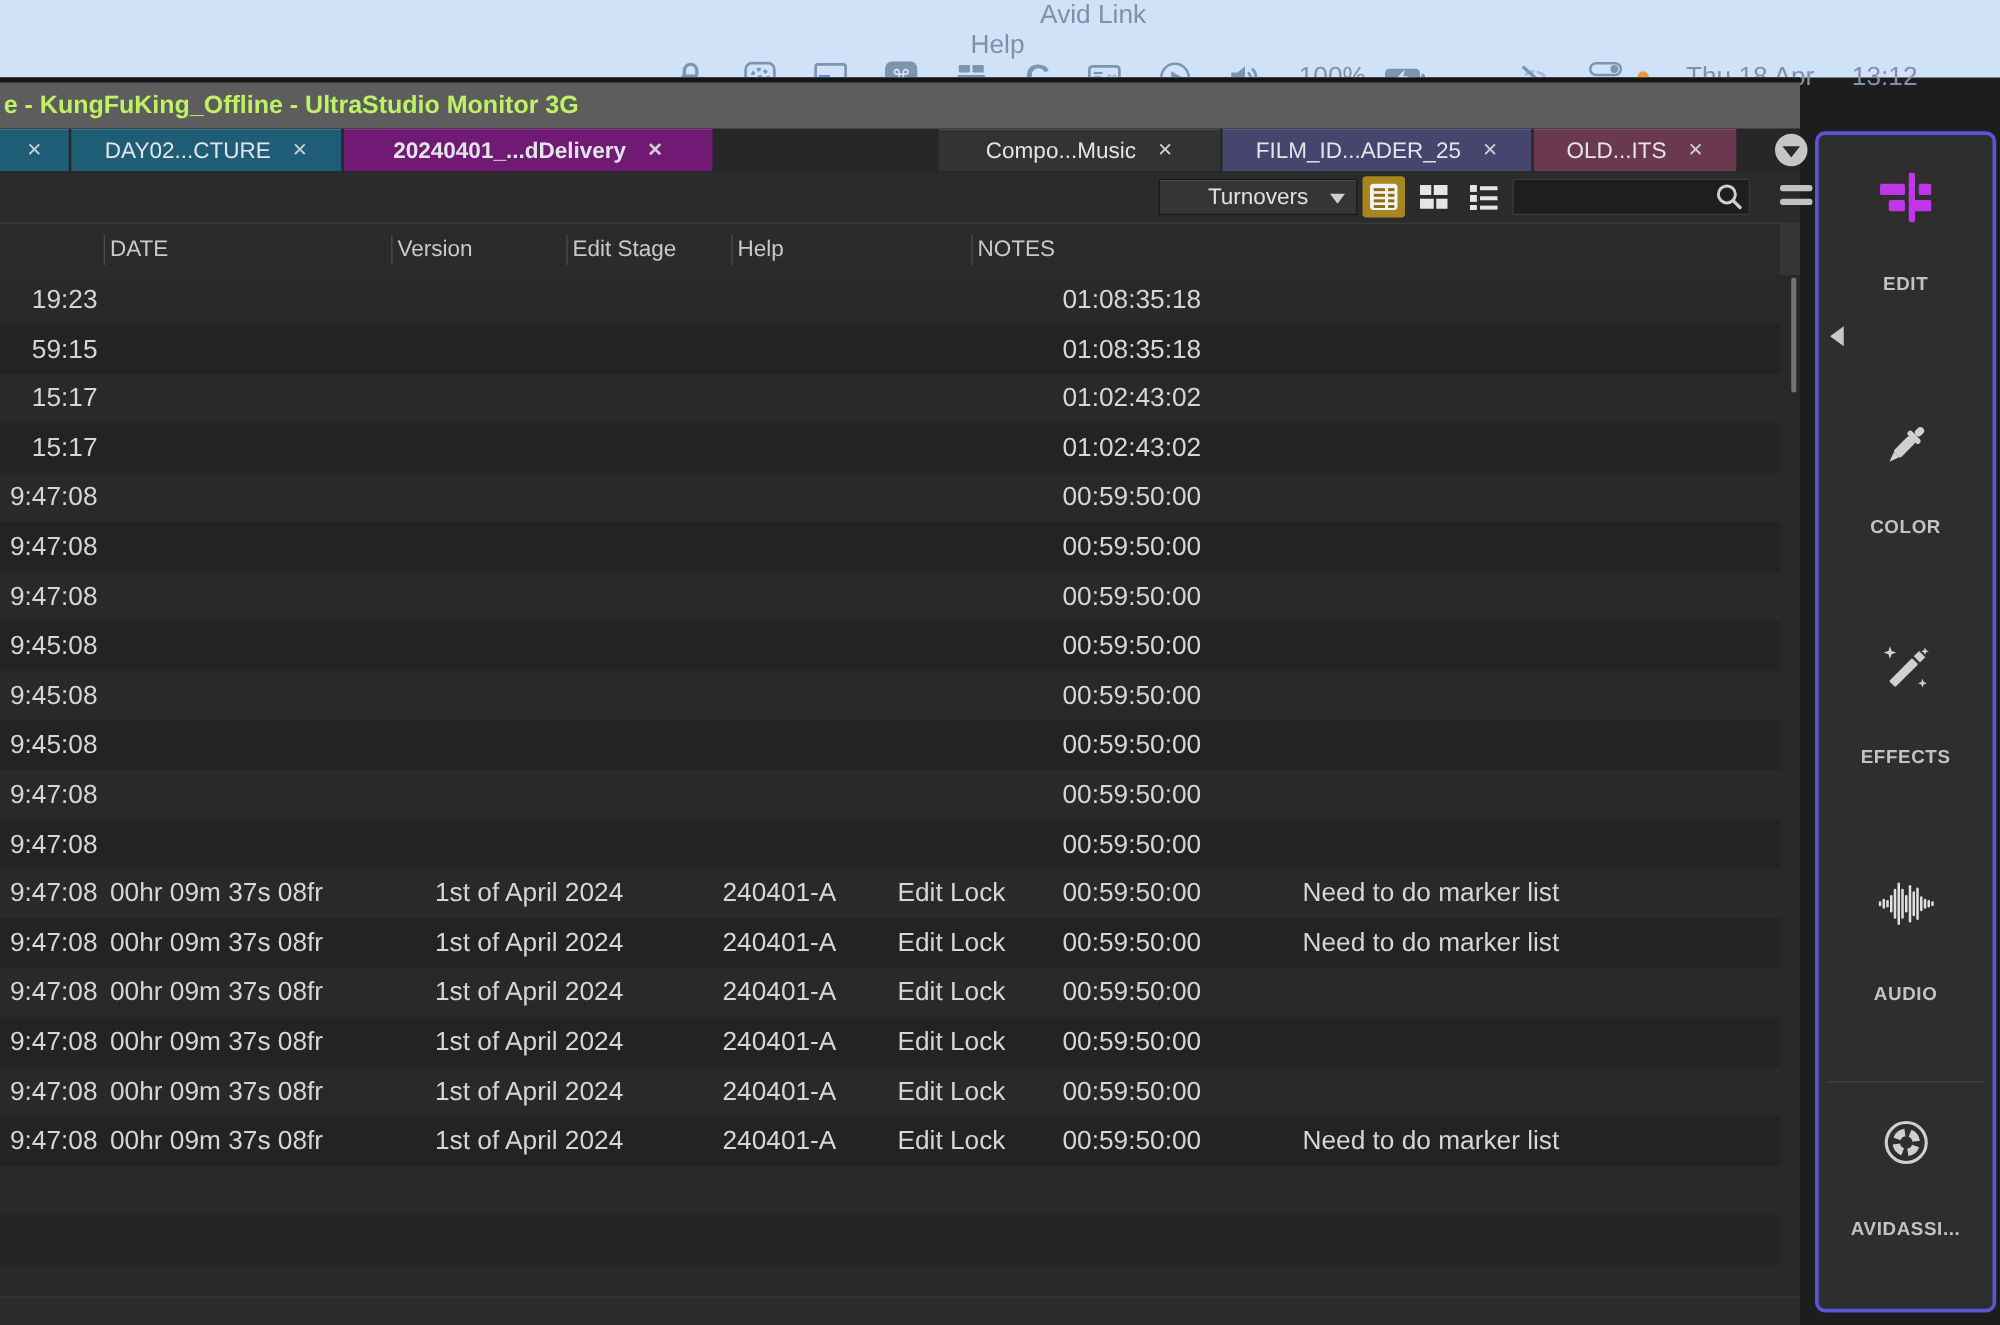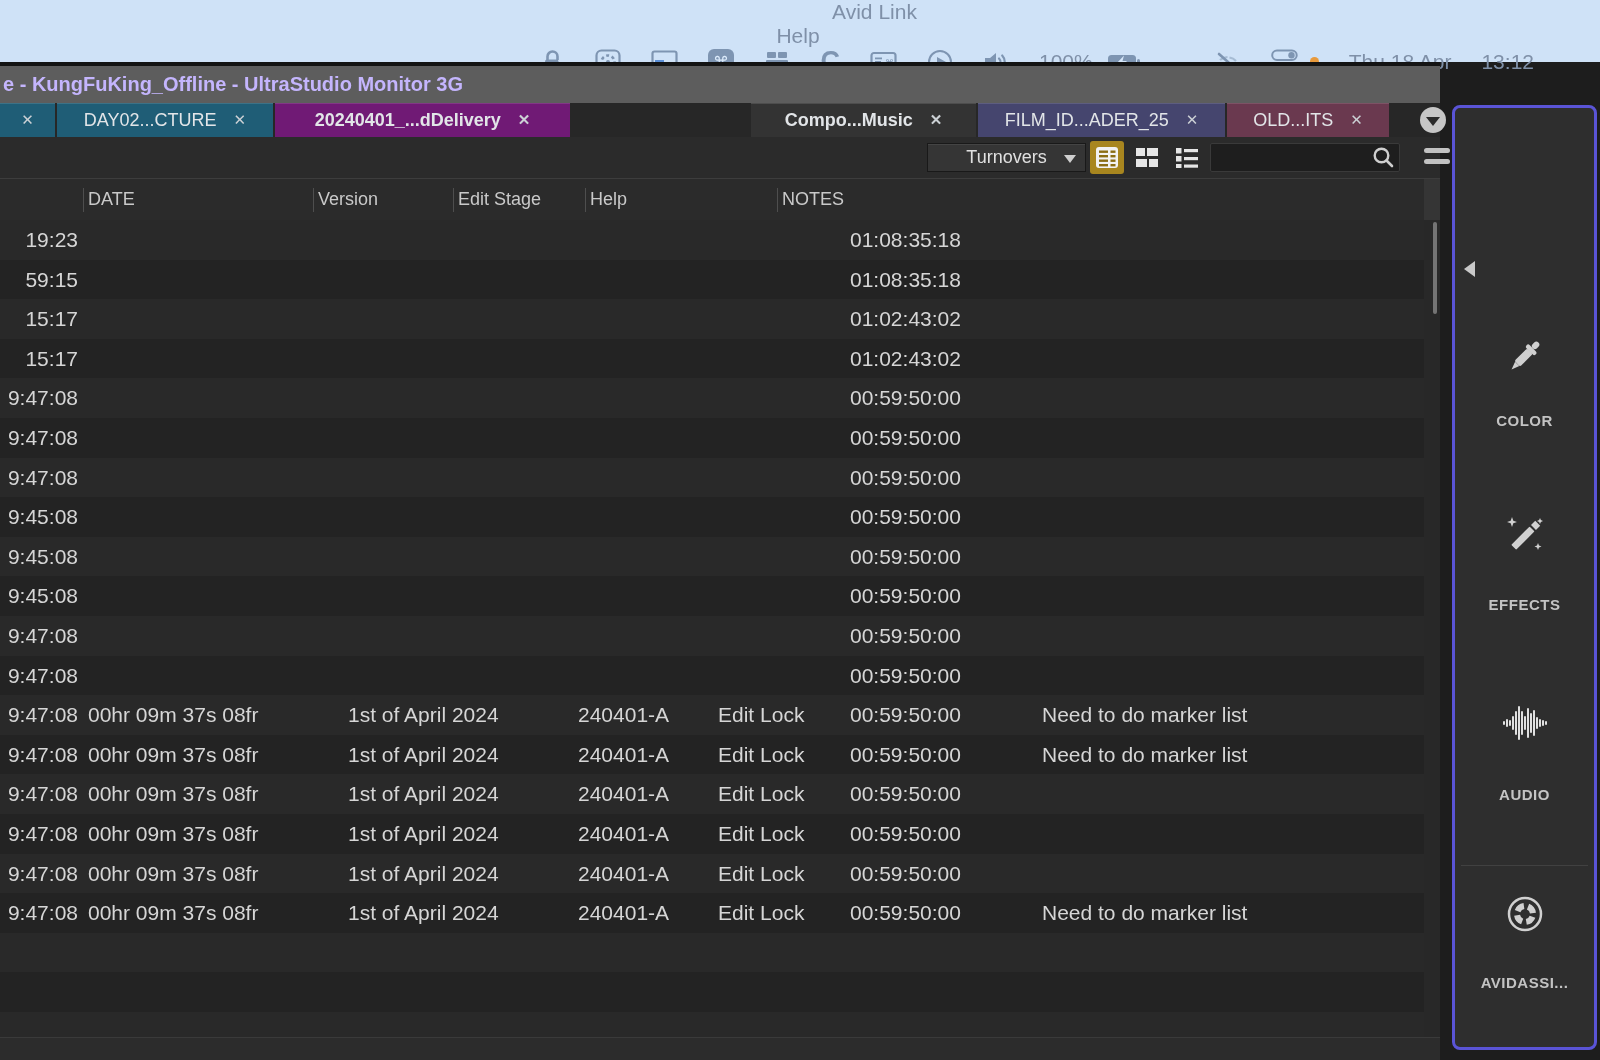--- a/index.html
+++ b/index.html
@@ -11,21 +11,21 @@
     display:flex;align-items:center;padding-right:66px;color:#7e93af;}
   .mb-text{font-size:21px;color:#7f90a8;white-space:nowrap;}
   .mb-icons{margin-left:auto;display:flex;align-items:center;gap:30px;color:#7e95b2;}
   .mb-icons svg{display:block;}
   .mb-sep{width:14px;}
   .mb-dot{width:9px;height:9px;border-radius:50%;background:#e89a3c;margin-left:-18px;}
   .c-glyph{font-size:27px;font-weight:bold;color:#7e95b2;line-height:1;}
 
   
   .titlebar{position:absolute;top:62px;left:0;width:1440px;height:41px;
-    background:#5d5d5d;border-top:4px solid #141414;color:#c4b5fd;
+    background:#5d5d5d;border-top:4px solid #141414;color:#bef264;
     font-weight:bold;font-size:20px;line-height:36px;padding-left:3px;
     white-space:nowrap;overflow:hidden;}
 
   
   .tabbar{position:absolute;top:103px;left:0;width:1440px;height:34px;
     background:#272727;display:flex;}
   .tab{height:34px;display:flex;align-items:center;justify-content:center;
     gap:17px;margin-right:2px;color:#e2e5e8;font-size:18px;flex:none;
     box-shadow:inset 0 1px 0 rgba(255,255,255,.13);white-space:nowrap;overflow:hidden;}
   .tab-label{overflow:hidden;text-overflow:ellipsis;}
@@ -202,21 +202,21 @@
         <span class="tab-close">✕</span>
       </div>
       <div class="tab" style="background: #701a75; width: 295px; font-weight: bold;">
         <span class="tab-label">20240401_...dDelivery</span>
         <span class="tab-close">✕</span>
       </div>
       <div class="tab" style="background: rgb(122, 84, 68); width: 177px; margin-top: 46px;">
         <span class="tab-label">SFX_...rary</span>
         <span class="tab-close">✕</span>
       </div>
-      <div class="tab" style="background: rgb(51, 51, 51); width: 225px; font-weight: bold;">
+      <div class="tab" style="background: rgb(51, 51, 51); width: 225px;">
         <span class="tab-label">Compo...Music</span>
         <span class="tab-close">✕</span>
       </div>
       <div class="tab" style="background: rgb(69, 69, 110); width: 247px;">
         <span class="tab-label">FILM_ID...ADER_25</span>
         <span class="tab-close">✕</span>
       </div>
       <div class="tab" style="background: rgb(106, 57, 79); width: 162px;">
         <span class="tab-label">OLD...ITS</span>
         <span class="tab-close">✕</span>
@@ -448,20 +448,32 @@
       <div class="cell c6">Need to do marker list</div>
     </div>
   </div>
 <div class="scroll-corner"></div>
 <div class="scrollbar">
   <div class="scroll-thumb"></div>
 </div>
 <div class="footer"></div>
 
 <div class="sidebar" style="border-color: rgb(90, 84, 214);">
+  <div class="side-item si-edit">
+    <span style="color: rgb(191, 53, 232);">
+      <svg width="44" height="40" viewBox="0 0 44 40" fill="currentColor">
+        <rect x="24" y="0" width="5" height="40" rx="2"></rect>
+        <rect x="1" y="9" width="20" height="9" rx="1.5"></rect>
+        <rect x="32" y="9" width="10" height="9" rx="1.5"></rect>
+        <rect x="8" y="22" width="13" height="9" rx="1.5"></rect>
+        <rect x="27" y="22" width="15" height="9" rx="1.5"></rect>
+      </svg>
+    </span>
+    <span class="side-label">EDIT</span>
+  </div>
   <div class="collapse-arrow"></div>
   <div class="side-item si-color">
     <span>
       <svg width="40" height="40" viewBox="0 0 40 40" fill="#d0d0d0">
         <g transform="rotate(45 20 20)">
           <polygon points="17,31 23,31 20,39"></polygon>
           <rect x="16" y="13" width="8" height="18" rx="2"></rect>
           <rect x="13.5" y="9" width="13" height="4.5" rx="2"></rect>
           <rect x="17" y="1" width="6" height="8" rx="3"></rect>
         </g>

